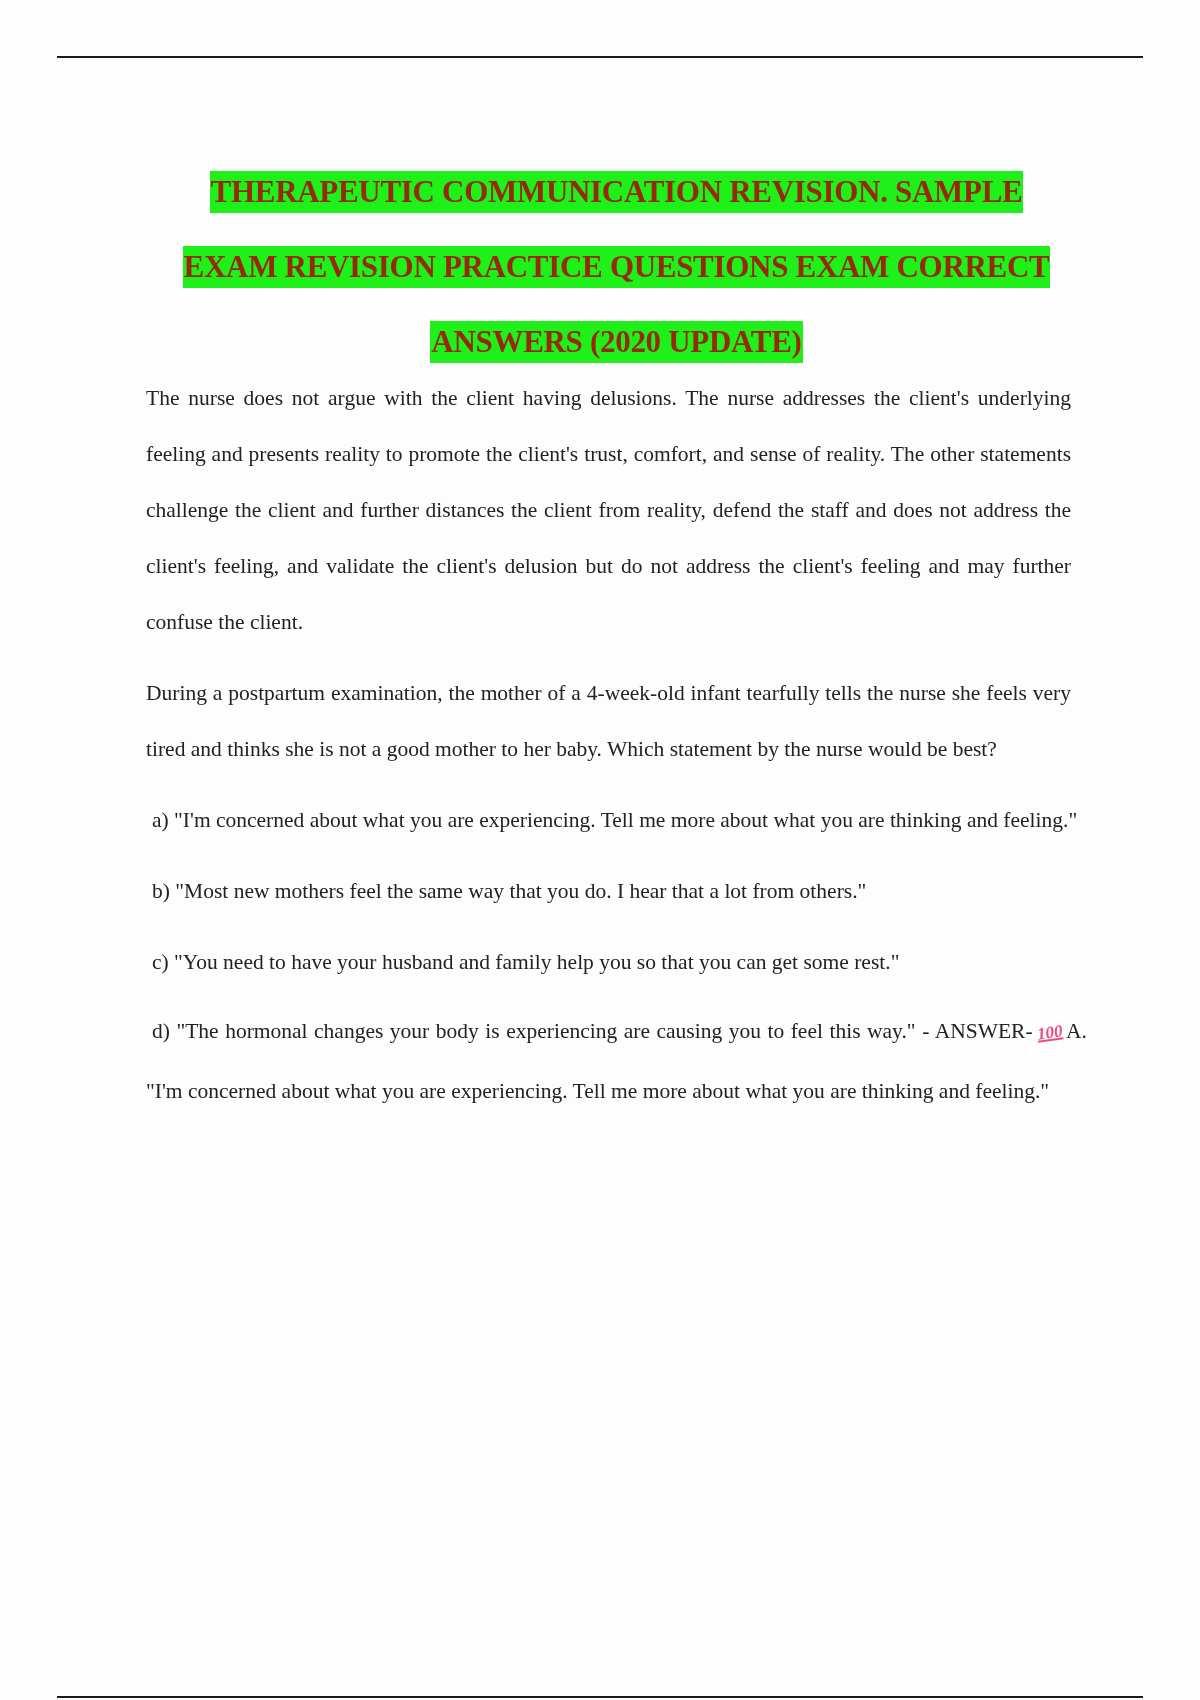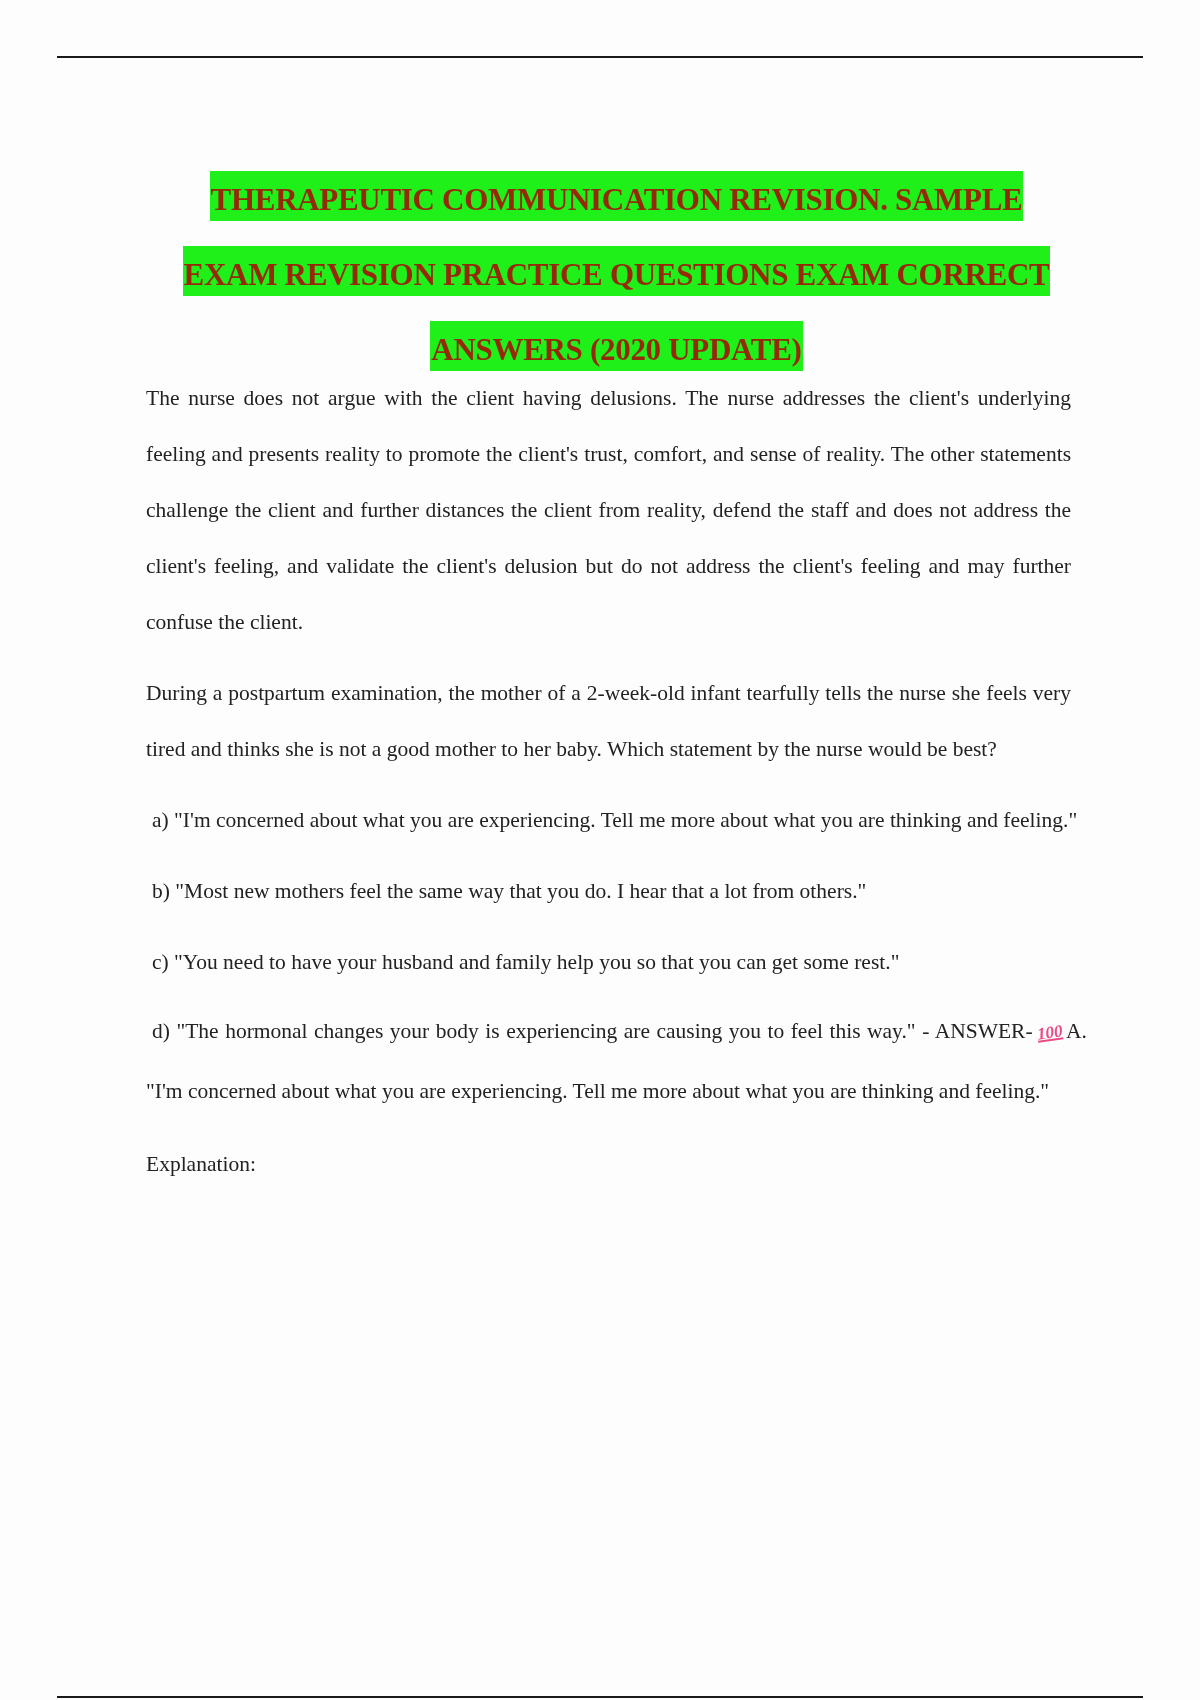--- a/index.html
+++ b/index.html
@@ -36,21 +36,21 @@
     line-height: 75px;
     letter-spacing: -0.3px;
   }
   .title-line {
     display: block;
     height: 75px;
   }
   .title-line span {
     background: #1ff01a;
     color: #962a08;
-    padding: 10px 1px 3px 1px;
+    padding: 2px 1px 3px 1px;
     line-height: 37px;
     display: inline-block;
     margin-top: 28px;
   }
 
   .body {
     position: absolute;
     left: 146px;
     width: 941px;
     top: 370px;
@@ -95,21 +95,20 @@
   <div class="title-line">
     <span>EXAM REVISION PRACTICE QUESTIONS EXAM CORRECT</span>
   </div>
   <div class="title-line">
     <span>ANSWERS (2020 UPDATE)</span>
   </div>
 </div>
 
 <div class="body">
   <p>The nurse does not argue with the client having delusions. The nurse addresses the client's underlying feeling and presents reality to promote the client's trust, comfort, and sense of reality. The other statements challenge the client and further distances the client from reality, defend the staff and does not address the client's feeling, and validate the client's delusion but do not address the client's feeling and may further confuse the client.</p>
-  <p>During a postpartum examination, the mother of a 2-week-old infant tearfully tells the nurse she feels very tired and thinks she is not a good mother to her baby. Which statement by the nurse would be best?</p>
+  <p>During a postpartum examination, the mother of a 4-week-old infant tearfully tells the nurse she feels very tired and thinks she is not a good mother to her baby. Which statement by the nurse would be best?</p>
   <p class="opt"><span class="indent">a) "I'm concerned about what you are experiencing. Tell me more about what you are thinking and feeling."</span></p>
   <p class="opt"><span class="indent">b) "Most new mothers feel the same way that you do. I hear that a lot from others."</span></p>
   <p class="opt"><span class="indent">c) "You need to have your husband and family help you so that you can get some rest."</span></p>
   <p class="opt answer-block"><span class="indent">d) "The hormonal changes your body is experiencing are causing you to feel this way." -</span> <span>ANSWER-</span><span class="emoji-100">100</span><span>A. "I'm concerned about what you are experiencing. Tell me more about what you are thinking and feeling."</span></p>
-  <p>Explanation:</p>
 </div>
 
 <div class="rule bottom"></div>
 
 </body></html>

